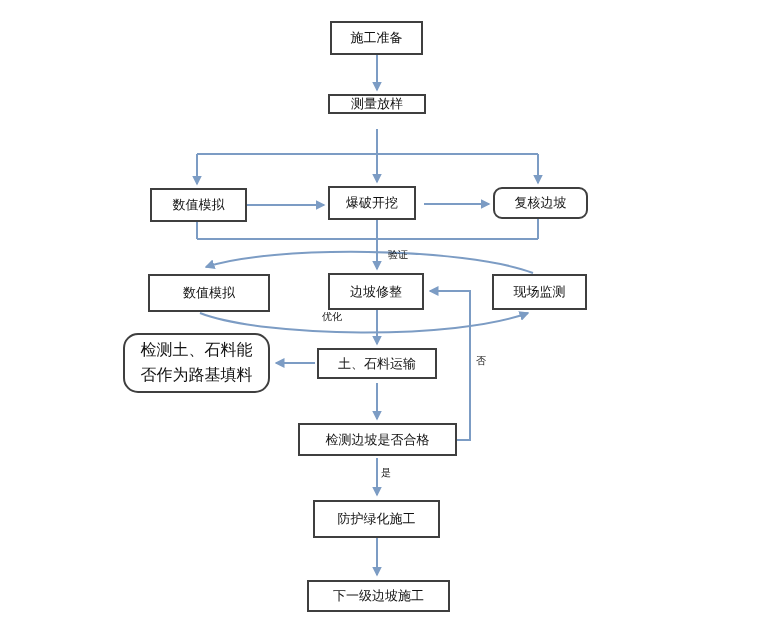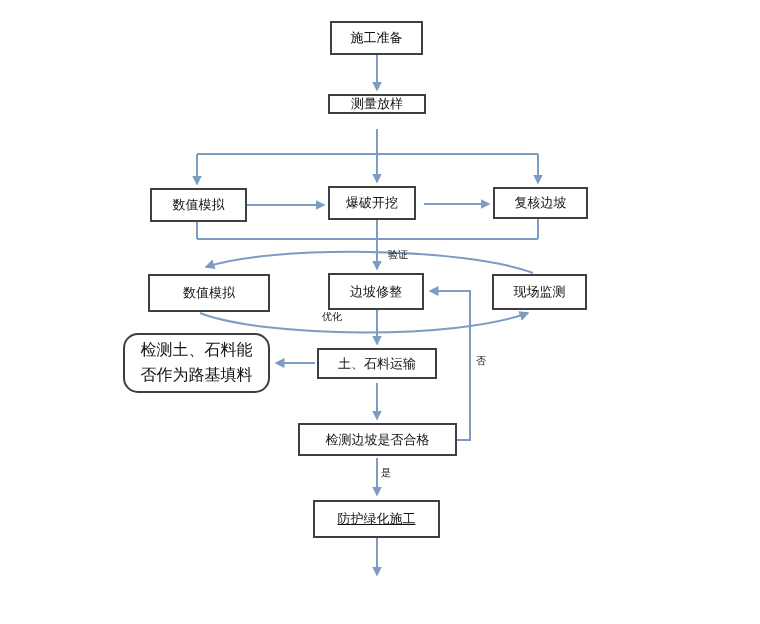--- a/index.html
+++ b/index.html
@@ -59,28 +59,28 @@
     color:var(--text);
     font-size:10px;
     line-height:1;
     white-space:nowrap;
   }
   
   .n-prep      {left:330px;top:21px; width:93px; height:34px;}
   .n-survey    {left:328px;top:94px; width:98px; height:20px;}
   .n-grout     {left:150px;top:188px;width:97px; height:34px;}
   .n-blast     {left:328px;top:186px;width:88px; height:34px;}
-  .n-review    {left:493px;top:187px;width:95px; height:32px;}
+  .n-review    {left:493px;top:187px;width:95px; height:32px;border-radius:9px;}
   .n-simulate  {left:148px;top:274px;width:122px; height:38px;}
   .n-trim      {left:328px;top:273px;width:96px; height:37px;}
   .n-monitor   {left:492px;top:274px;width:95px; height:36px;}
   .n-soiltest  {left:123px;top:333px;width:147px;height:60px;}
   .n-transport {left:317px;top:348px;width:120px;height:31px;}
   .n-inspect   {left:298px;top:423px;width:159px;height:33px;}
-  .n-greening  {left:313px;top:500px;width:127px;height:38px;text-decoration:underline;}
+  .n-greening  {left:313px;top:500px;width:127px;height:38px;}
   .n-next      {left:307px;top:580px;width:143px;height:32px;}
   
   .l-verify  {left:388px;top:250px;}
   .l-optimize{left:322px;top:312px;}
   .l-no      {left:476px;top:356px;}
   .l-yes     {left:381px;top:468px;}
 </style>
 </head>
 <body>
 
@@ -127,19 +127,20 @@
   <div class="node n-blast">爆破开挖</div>
   <div class="node n-review">复核边坡</div>
   <div class="node n-simulate">数值模拟</div>
   <div class="node n-trim">边坡修整</div>
   <div class="node n-monitor">现场监测</div>
   <div class="node n-soiltest multiline">检测土、石料能
 否作为路基填料</div>
   <div class="node n-transport">土、石料运输</div>
   <div class="node n-inspect">检测边坡是否合格</div>
   <div class="node n-greening">防护绿化施工</div>
+  <div class="node n-next">下一级边坡施工</div>
 
   <div class="edge-label l-verify">验证</div>
   <div class="edge-label l-optimize">优化</div>
   <div class="edge-label l-no">否</div>
   <div class="edge-label l-yes">是</div>
 
 </div>
 
 </body></html>

